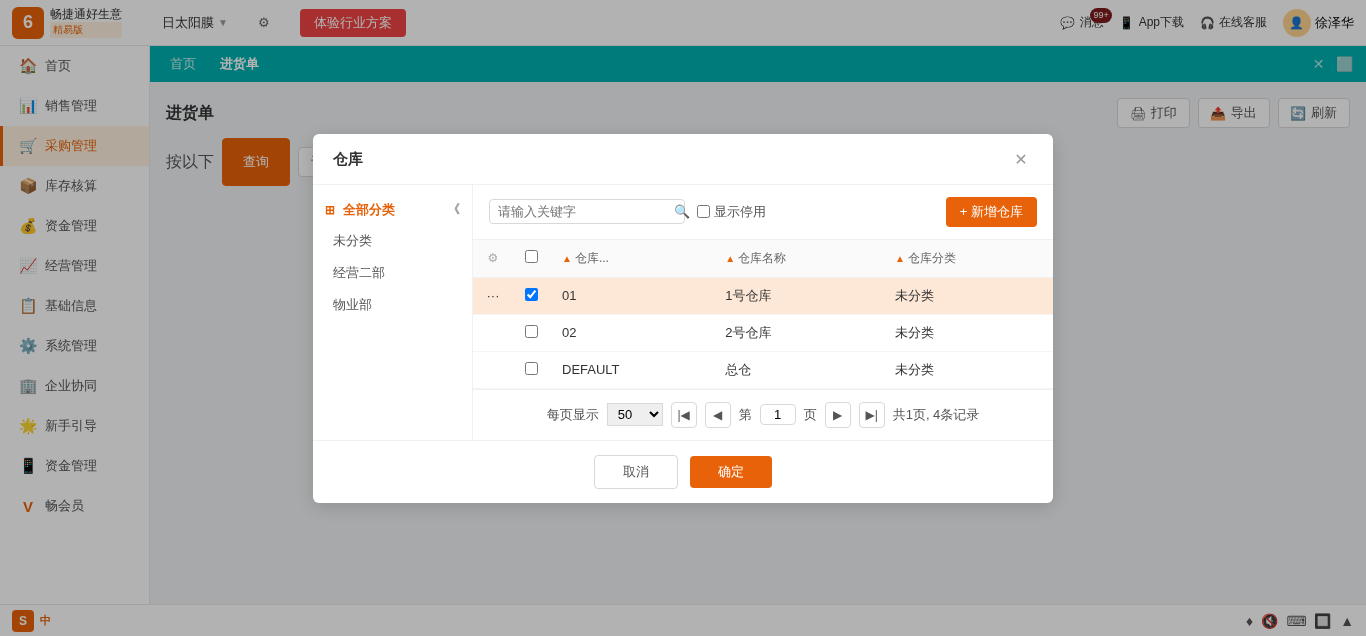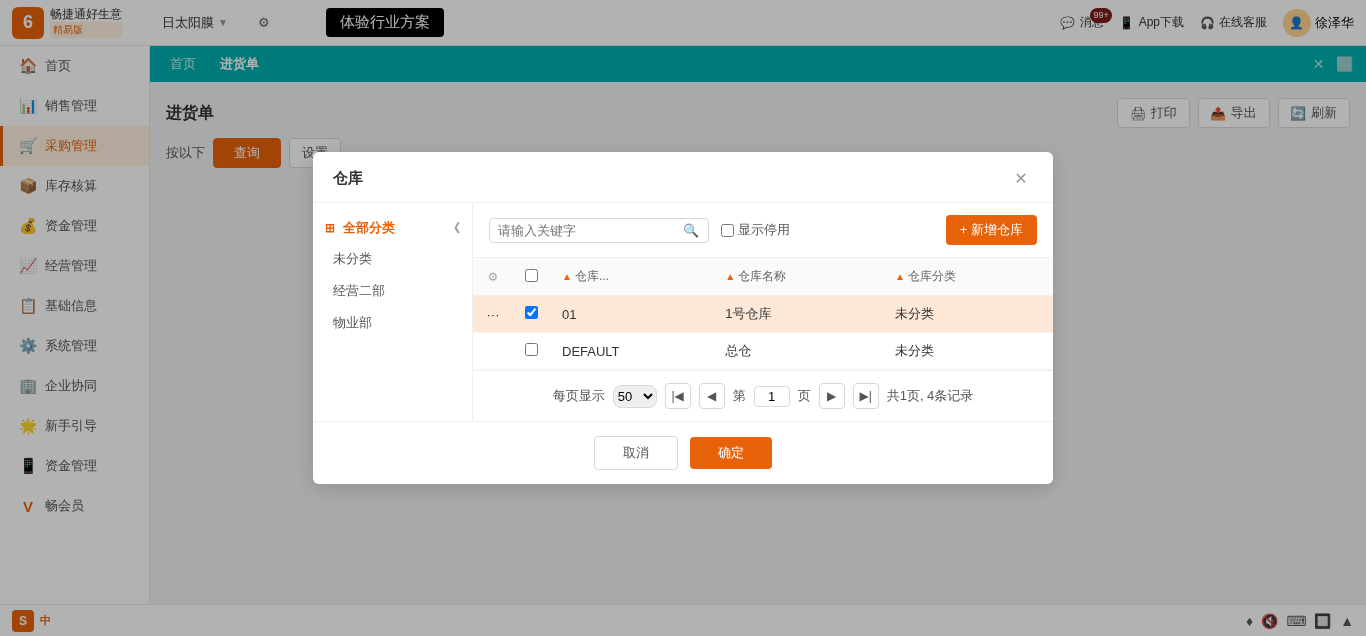--- a/index.html
+++ b/index.html
@@ -37,28 +37,27 @@
       display: flex; align-items: center; gap: 4px;
       font-size: 13px; color: #333; cursor: pointer;
     }
     .header-store-arrow { color: #999; font-size: 10px; }
     .header-gear {
       width: 28px; height: 28px;
       display: flex; align-items: center; justify-content: center;
       color: #666; cursor: pointer;
     }
     .header-trial-btn {
-      background: #000000;
+      background: #ef4444;
       color: #fff;
       border: none;
       padding: 5px 14px;
       border-radius: 4px;
       cursor: pointer;
-      font-size: 15px;
-      margin-left: 26px;
+      font-size: 13px;
     }
     .header-right {
       display: flex; align-items: center; gap: 16px;
     }
     .header-right-item {
       display: flex; align-items: center; gap: 4px;
       cursor: pointer; color: #333; font-size: 12px;
       position: relative;
     }
     .badge {
@@ -107,21 +106,21 @@
     }
     .page-title { font-size: 16px; font-weight: bold; color: #333; }
     .toolbar-btn {
       padding: 5px 12px; border-radius: 4px; cursor: pointer;
       font-size: 13px; border: 1px solid #d9d9d9;
       background: #fff; color: #555;
       display: flex; align-items: center; gap: 4px;
     }
     .toolbar-btn.query-btn {
       background: #e8620a; color: #fff; border-color: #e8620a;
-      padding: 5px 20px;
+      padding: 14px 20px;
     }
 
     
     .modal-overlay {
       position: fixed; top: 0; left: 0; right: 0; bottom: 0;
       background: rgba(0,0,0,0.3);
       z-index: 200;
       display: flex; align-items: center; justify-content: center;
     }
     .modal {
@@ -179,21 +178,21 @@
     
     .search-bar {
       display: flex; align-items: center; gap: 12px;
       padding: 12px 16px;
       border-bottom: 1px solid #f0f0f0;
     }
     .search-input-wrap {
       display: flex; align-items: center;
       border: 1px solid #d9d9d9; border-radius: 4px;
       padding: 4px 8px; background: #fff;
-      width: 220px;
+      width: 196px;
     }
     .search-input-wrap input {
       border: none; outline: none; font-size: 13px; color: #333;
       flex: 1; background: transparent;
     }
     .search-icon { color: #aaa; font-size: 13px; cursor: pointer; }
     .checkbox-label { display: flex; align-items: center; gap: 4px; color: #555; font-size: 13px; cursor: pointer; }
     .add-btn {
       margin-left: auto;
       background: #e8620a; color: #fff;
@@ -231,22 +230,22 @@
 
     
     .pagination {
       display: flex; align-items: center; justify-content: center;
       padding: 12px 16px;
       border-top: 1px solid #f0f0f0;
       gap: 8px;
       font-size: 13px; color: #555;
     }
     .page-size-select {
-      border: 1px solid #d9d9d9; border-radius: 8px;
-      padding: 2px 0; font-size: 13px;
+      border: 1px solid #d9d9d9; border-radius: 0;
+      padding: 2px 6px; font-size: 13px;
     }
     .page-btn {
       width: 26px; height: 26px;
       display: flex; align-items: center; justify-content: center;
       border: 1px solid #d9d9d9; border-radius: 4px;
       cursor: pointer; color: #555; background: #fff;
       font-size: 12px;
     }
     .page-input {
       width: 36px; text-align: center;
@@ -272,21 +271,21 @@
       cursor: pointer; font-size: 13px; color: #fff;
     }
 
     
     .bg-content {
       padding: 16px;
     }
     .bg-toolbar {
       display: flex; align-items: center; gap: 8px; margin-bottom: 12px;
     }
-    .bg-filter-label { font-size: 13px; color: #555; }
+    .bg-filter-label { font-size: 16px; color: #555; }
 
     
     .taskbar {
       position: fixed; bottom: 0; left: 0; right: 0;
       height: 32px;
       background: #fff;
       border-top: 1px solid #e8e8e8;
       display: flex; align-items: center; justify-content: flex-end;
       padding: 0 12px; gap: 8px;
     }
@@ -504,20 +503,29 @@
       </td>
       <td>01</td>
       <td>1号仓库</td>
       <td>未分类</td>
     </tr>
                 <tr>
       <td class="gear-cell center"></td>
       <td class="center">
         <input type="checkbox" style="">
       </td>
+      <td>02</td>
+      <td>2号仓库</td>
+      <td>未分类</td>
+    </tr>
+                <tr>
+      <td class="gear-cell center"></td>
+      <td class="center">
+        <input type="checkbox" style="">
+      </td>
       <td>DEFAULT</td>
       <td>总仓</td>
       <td>未分类</td>
     </tr>
               </tbody>
           </table>
         </div>
 
         <div class="pagination">
           <span>每页显示</span>

